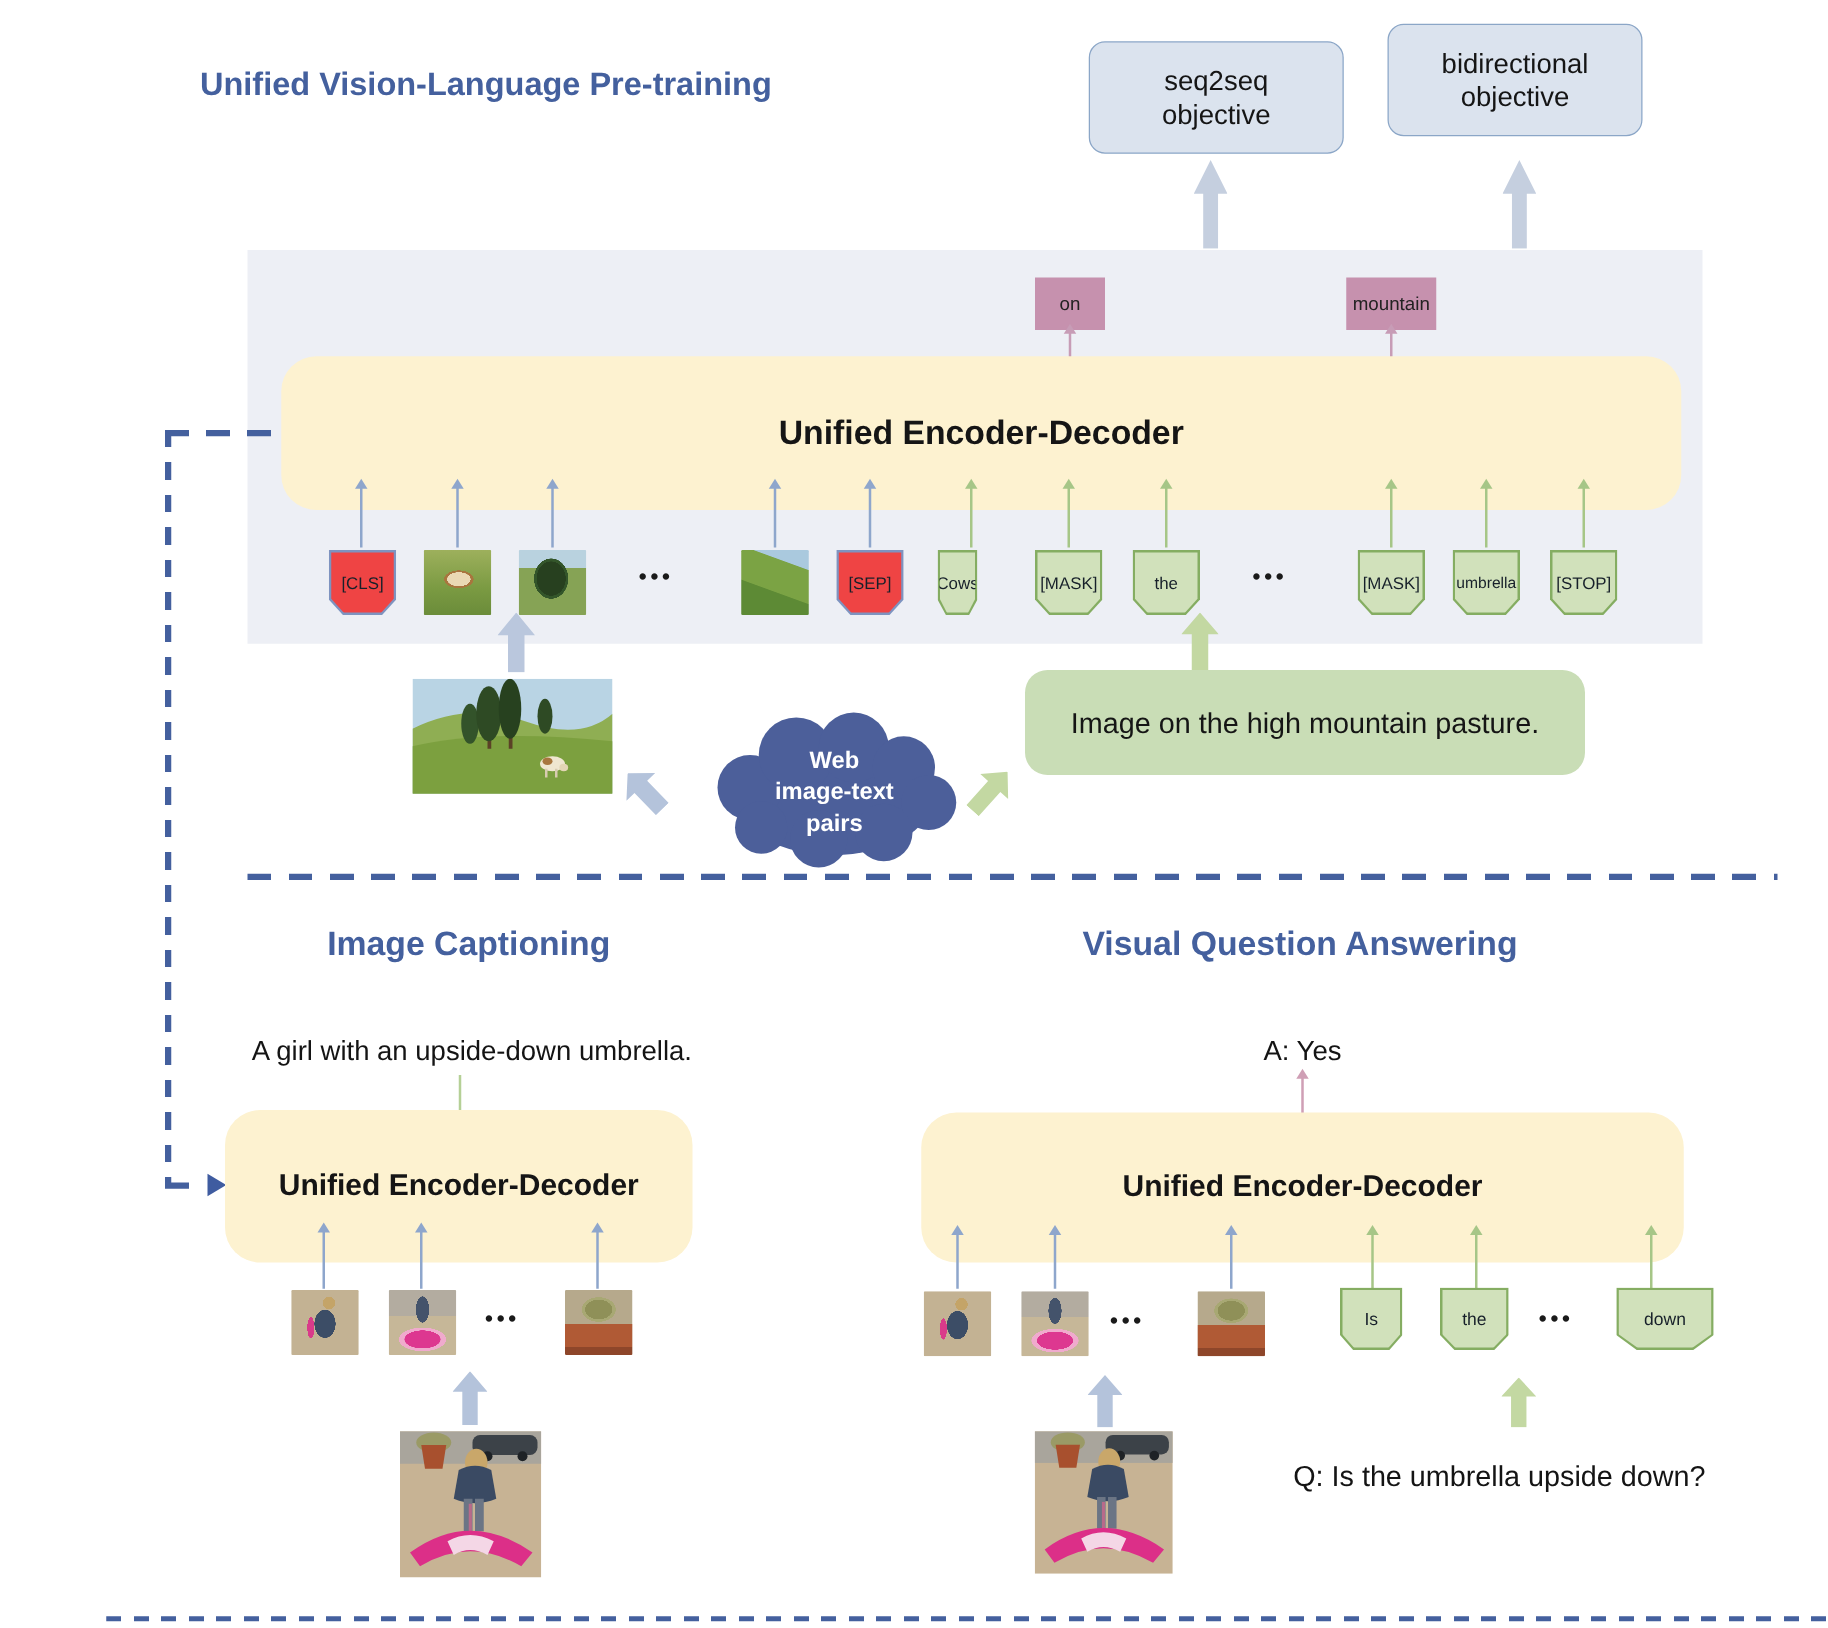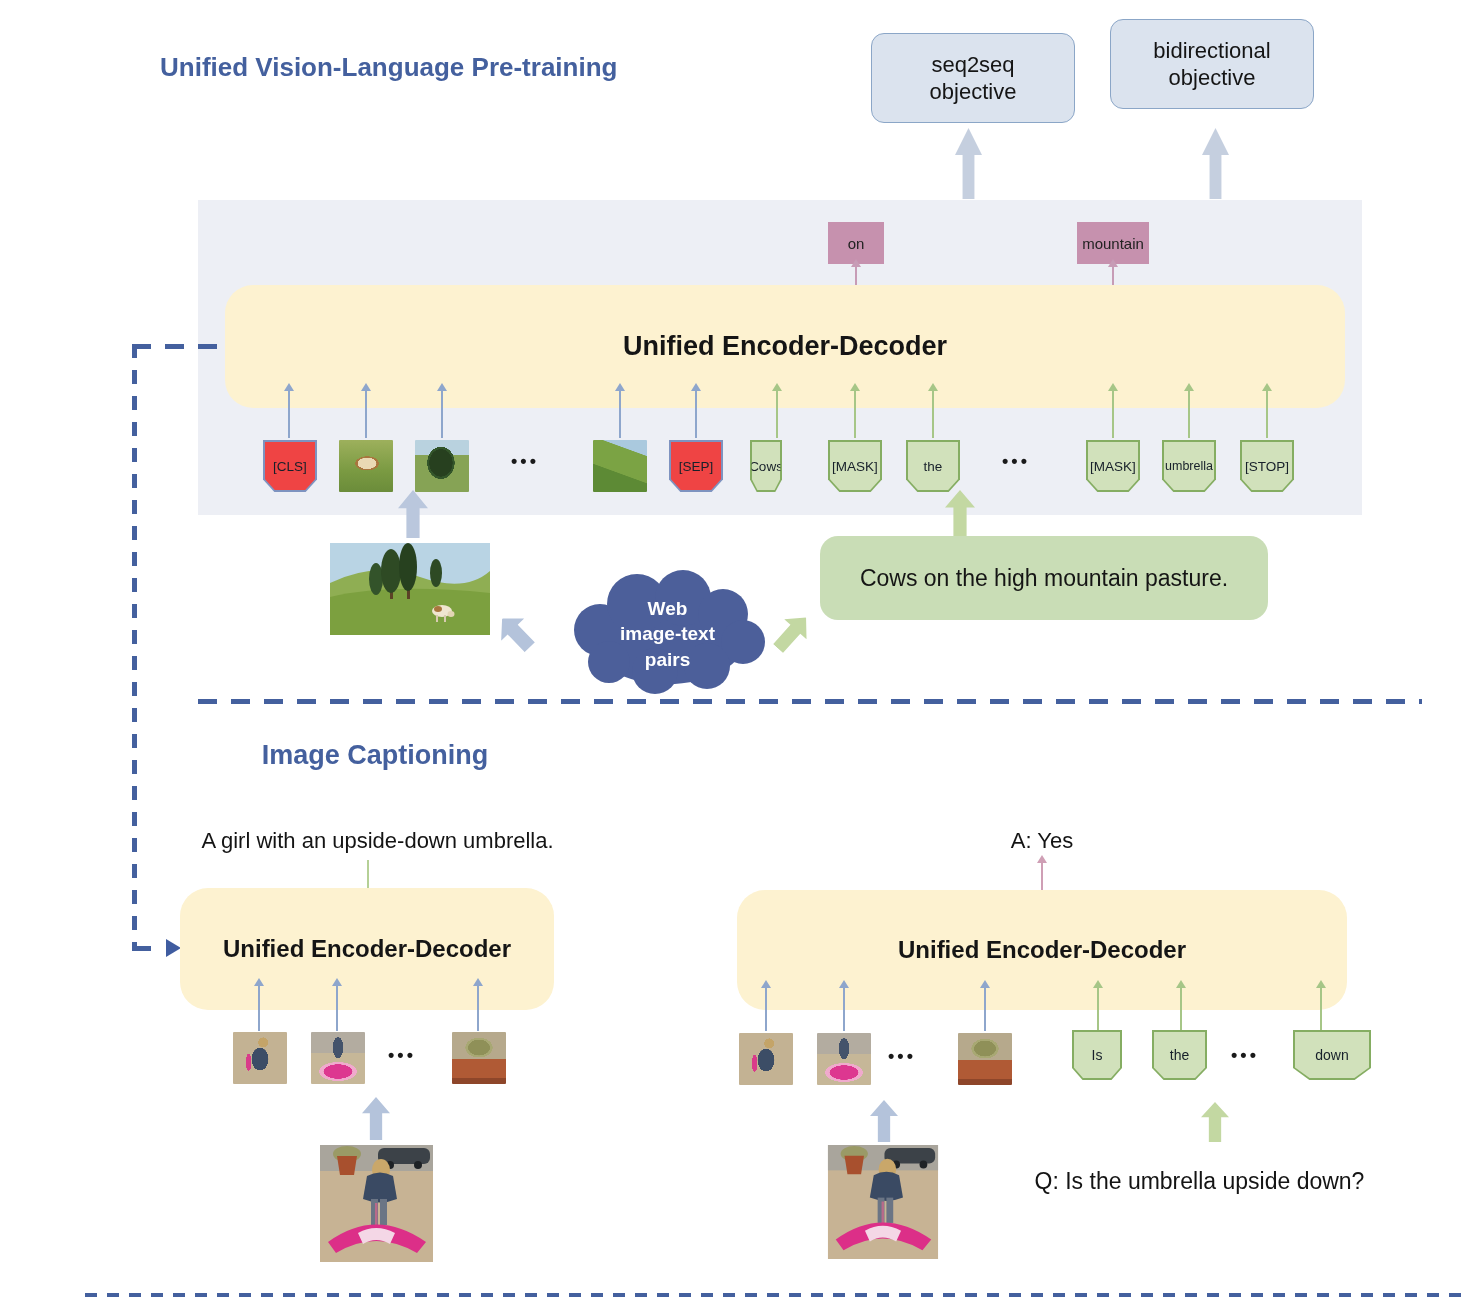--- a/index.html
+++ b/index.html
@@ -195,21 +195,21 @@
     <div class="cloud-text">
       <div>Web</div>
       <div>image-text</div>
       <div>pairs</div>
     </div>
   </div>
 
   <div class="barrow" style="--c:#b4c3db; left:500px; top:613px; width:32px; height:40px; transform:rotate(-44deg);"></div>
   <div class="barrow" style="--c:#c3d8a2; left:777px; top:612px; width:30px; height:42px; transform:rotate(42deg);"></div>
 
-  <div class="abs capbox" style="left:820px; top:536px; width:448px; height:84px;">Cows on the high mountain pasture.</div>
+  <div class="abs capbox" style="left:820px; top:536px; width:448px; height:84px;">Image on the high mountain pasture.</div>
 
   <div class="dash-h" style="left:198px; top:699px; width:1224px;"></div>
 
   <div class="dash-h" style="left:132px; top:344px; width:93px;"></div>
   <div class="dash-v" style="left:132px; top:344px; height:606px;"></div>
   <div class="dash-h" style="left:132px; top:946px; width:30px;"></div>
   <div class="tri-right" style="left:166px; top:939px;"></div>
 
   <div class="abs heading" style="left:205px; top:740px; width:340px; text-align:center; font-size:27px;">Image Captioning</div>
 
@@ -242,20 +242,21 @@
       <ellipse cx="61" cy="25" rx="9" ry="11" fill="#c9a76a"></ellipse>
       <path d="M47,31 q13,-7 26,0 l4,23 q-17,7 -34,0 Z" fill="#3a4a63"></path>
       <rect x="51" y="54" width="7" height="26" fill="#6b7585"></rect>
       <rect x="60" y="54" width="7" height="26" fill="#6b7585"></rect>
       <rect x="55" y="58" width="2.5" height="34" fill="#b86a8a"></rect>
       <path d="M8,97 Q56,62 106,97 L97,108 Q56,84 16,108 Z" fill="#dc2f88"></path>
       <path d="M38,88 Q56,78 75,88 L70,99 Q56,91 43,99 Z" fill="#f4d7e6"></path>
     </svg>
   </div>
 
+  <div class="abs heading" style="left:820px; top:740px; width:440px; text-align:center; font-size:27px;">Visual Question Answering</div>
 
   <div class="abs body-text" style="left:957px; top:828px; width:170px; text-align:center; font-size:22px;">A: Yes</div>
 
   <div class="conn head" style="--c:#cf9fb5; left:1041px; top:862px; height:30px;"></div>
 
   <div class="abs enc" style="left:737px; top:890px; width:610px; height:120px; font-size:24px;">Unified Encoder-Decoder</div>
 
   <div class="conn head" style="--c:#8ea6cc; left:765px;  top:987px; height:44px;"></div>
   <div class="conn head" style="--c:#8ea6cc; left:843px;  top:987px; height:44px;"></div>
   <div class="conn head" style="--c:#8ea6cc; left:984px;  top:987px; height:44px;"></div>

